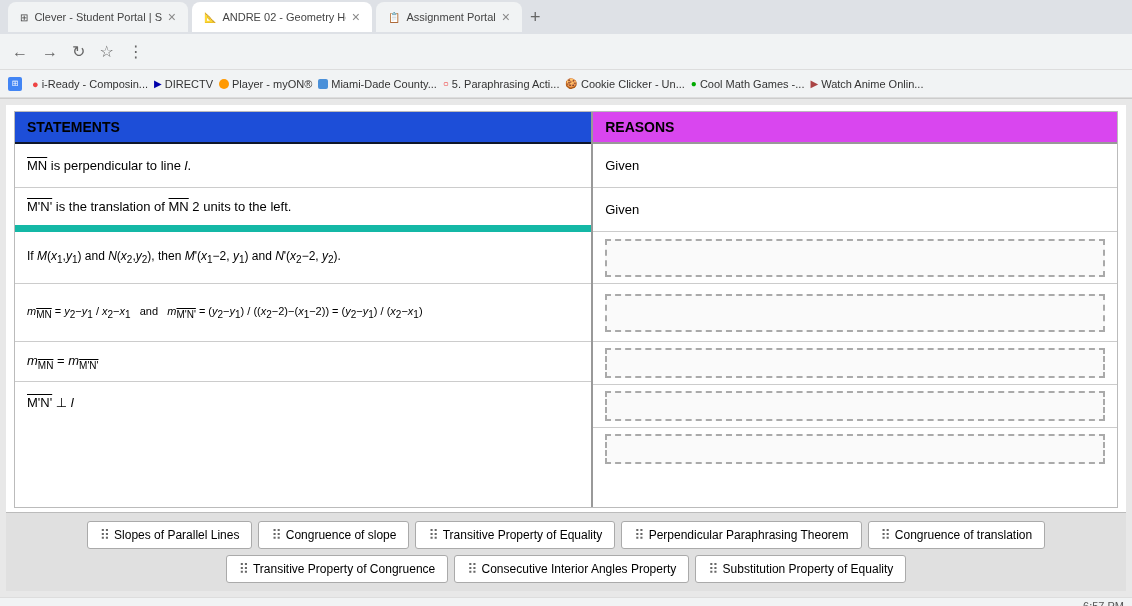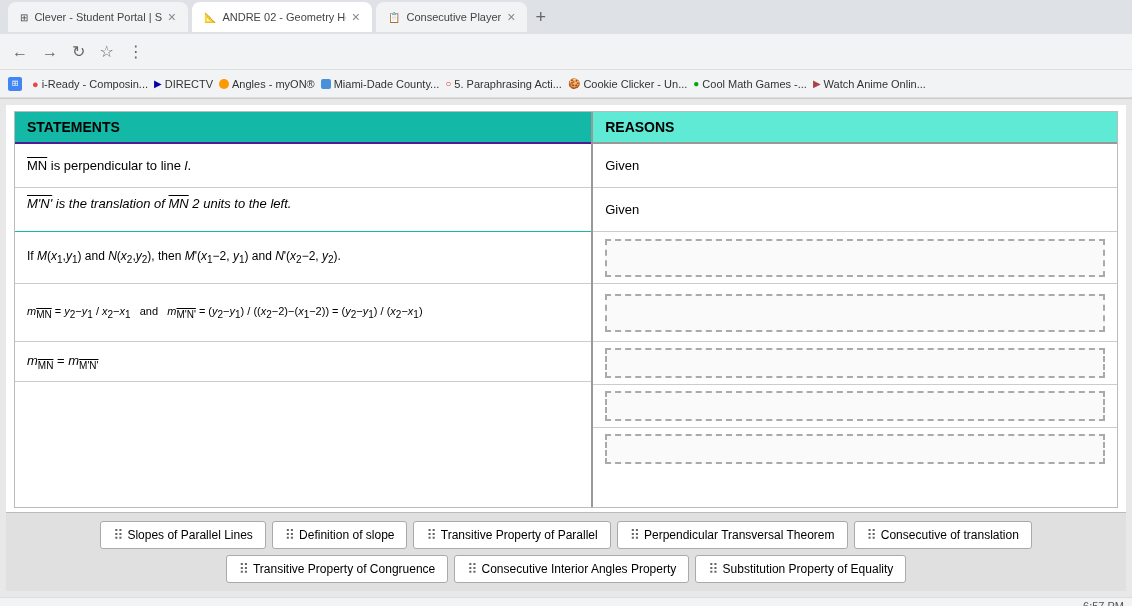--- a/index.html
+++ b/index.html
@@ -32,21 +32,21 @@
       <span style="font-size:11px; overflow:hidden; white-space:nowrap; max-width:140px;">Clever - Student Portal | Schoo...</span>
       <span class="tab-close">×</span>
     </div>
     <div class="tab active">
       <span style="font-size:10px;">📐</span>
       <span style="font-size:11px; overflow:hidden; white-space:nowrap; max-width:140px;">ANDRE 02 - Geometry Honors</span>
       <span class="tab-close">×</span>
     </div>
     <div class="tab">
       <span style="font-size:10px;">📋</span>
-      <span style="font-size:11px; overflow:hidden; white-space:nowrap; max-width:140px;">Consecutive Player</span>
+      <span style="font-size:11px; overflow:hidden; white-space:nowrap; max-width:140px;">Assignment Portal</span>
       <span class="tab-close">×</span>
     </div>
     <button class="nav-btn" style="font-size:18px;">+</button>
   </div>
 
   <div class="nav-bar">
     <button class="nav-btn">←</button>
     <button class="nav-btn">→</button>
     <button class="nav-btn">↻</button>
     <button class="nav-btn">☆</button>
@@ -60,21 +60,21 @@
     <span class="bookmark-item">
       <span style="color:#e44;">●</span>
       <span>i-Ready - Composin...</span>
     </span>
     <span class="bookmark-item">
       <span style="color:#00a;font-size:10px;">▶</span>
       <span>DIRECTV</span>
     </span>
     <span class="bookmark-item">
       <span style="background:#f90; width:10px; height:10px; border-radius:50%; display:inline-block;"></span>
-      <span>Angles - myON®</span>
+      <span>Player - myON®</span>
     </span>
     <span class="bookmark-item">
       <span style="background:#4a90d9; width:10px; height:10px; border-radius:2px; display:inline-block;"></span>
       <span>Miami-Dade County...</span>
     </span>
     <span class="bookmark-item">
       <span style="color:#e33; font-size:10px;">○</span>
       <span>5. Paraphrasing Acti...</span>
     </span>
     <span class="bookmark-item">
@@ -91,29 +91,29 @@
     </span>
   </div>
 </div>
 
 <div style="background: #e8e8e8; padding: 6px; height: calc(606px - 108px);">
   <div style="background: white; height: 100%; display: flex; flex-direction: column;">
 
     <div style="flex:1; display:flex; border: 1px solid #bbb; margin: 6px 8px 4px 8px;">
 
       <div style="flex: 1.1; border-right: 2px solid #999;">
-        <div style="background: #14b8a6; padding: 7px 12px; font-weight: bold; font-size: 14px; border-bottom: 2px solid #4c1d95;">
+        <div style="background: #1d4ed8; padding: 7px 12px; font-weight: bold; font-size: 14px; border-bottom: 2px solid #0f172a;">
           <span>STATEMENTS</span>
         </div>
 
         <div style="border-bottom: 1px solid #ccc; min-height: 44px; padding: 8px 12px; display:flex; align-items:center;">
           <span><span style="text-decoration:overline;">MN</span> is perpendicular to line <em>l</em>.</span>
         </div>
 
-        <div style="border-bottom: 1px solid #14b8a6; min-height: 44px; padding: 8px 12px; display:flex; align-items:flex-start;font-style:italic;">
+        <div style="border-bottom: 7px solid #14b8a6; min-height: 44px; padding: 8px 12px; display:flex; align-items:center;">
           <span><span style="text-decoration:overline;">M'N'</span> is the translation of <span style="text-decoration:overline;">MN</span> 2 units to the left.</span>
         </div>
 
         <div style="border-bottom: 1px solid #ccc; min-height: 52px; padding: 8px 12px; display:flex; align-items:center; font-size:12px;">
           <span>If <em>M</em>(<em>x</em><sub>1</sub>,<em>y</em><sub>1</sub>) and <em>N</em>(<em>x</em><sub>2</sub>,<em>y</em><sub>2</sub>), then <em>M</em>'(<em>x</em><sub>1</sub>−2, <em>y</em><sub>1</sub>) and <em>N</em>'(<em>x</em><sub>2</sub>−2, <em>y</em><sub>2</sub>).</span>
         </div>
 
         <div style="border-bottom: 1px solid #ccc; min-height: 58px; padding: 8px 12px; display:flex; align-items:center; font-size:11px;">
           <span>
             <em>m</em><sub><span style="text-decoration:overline; font-size:10px;">MN</span></sub> = <span style="font-style:italic;">y</span><sub>2</sub>−<span style="font-style:italic;">y</span><sub>1</sub> / <span style="font-style:italic;">x</span><sub>2</sub>−<span style="font-style:italic;">x</span><sub>1</sub>
@@ -121,24 +121,27 @@
             <em>m</em><sub><span style="text-decoration:overline; font-size:10px;">M'N'</span></sub> = 
             (<em>y</em><sub>2</sub>−<em>y</em><sub>1</sub>) / ((<em>x</em><sub>2</sub>−2)−(<em>x</em><sub>1</sub>−2)) = (<em>y</em><sub>2</sub>−<em>y</em><sub>1</sub>) / (<em>x</em><sub>2</sub>−<em>x</em><sub>1</sub>)
           </span>
         </div>
 
         <div style="border-bottom: 1px solid #ccc; min-height: 40px; padding: 8px 12px; display:flex; align-items:center;">
           <span><em>m</em><sub><span style="text-decoration:overline; font-size:10px;">MN</span></sub> = <em>m</em><sub><span style="text-decoration:overline; font-size:10px;">M'N'</span></sub></span>
         </div>
 
 
+        <div style="min-height: 40px; padding: 8px 12px; display:flex; align-items:center;">
+          <span><span style="text-decoration:overline;">M'N'</span> ⊥ <em>l</em></span>
+        </div>
       </div>
 
       <div style="flex: 1;">
-        <div style="background: #5eead4; padding: 7px 12px; font-weight: bold; font-size: 14px; border-bottom: 2px solid #999;">
+        <div style="background: #d946ef; padding: 7px 12px; font-weight: bold; font-size: 14px; border-bottom: 2px solid #999;">
           <span>REASONS</span>
         </div>
 
         <div style="border-bottom: 1px solid #ccc; min-height: 44px; padding: 8px 12px; display:flex; align-items:center;">
           <span>Given</span>
         </div>
 
         <div style="border-bottom: 1px solid #ccc; min-height: 44px; padding: 8px 12px; display:flex; align-items:center;">
           <span>Given</span>
         </div>
@@ -166,33 +169,33 @@
     </div>
 
     <div style="background: #e0e0e0; padding: 8px 10px; border-top: 1px solid #bbb;">
       <div style="display:flex; flex-wrap:wrap; gap:6px; justify-content:center;">
         <div style="background:white; border:1px solid #aaa; border-radius:3px; padding:5px 12px; font-size:12px; cursor:pointer; display:flex; align-items:center; gap:4px;">
           <span style="color:#666; font-size:14px;">⠿</span>
           <span>Slopes of Parallel Lines</span>
         </div>
         <div style="background:white; border:1px solid #aaa; border-radius:3px; padding:5px 12px; font-size:12px; cursor:pointer; display:flex; align-items:center; gap:4px;">
           <span style="color:#666; font-size:14px;">⠿</span>
-          <span>Definition of slope</span>
-        </div>
-        <div style="background:white; border:1px solid #aaa; border-radius:3px; padding:5px 12px; font-size:12px; cursor:pointer; display:flex; align-items:center; gap:4px;">
-          <span style="color:#666; font-size:14px;">⠿</span>
-          <span>Transitive Property of Parallel</span>
-        </div>
-        <div style="background:white; border:1px solid #aaa; border-radius:3px; padding:5px 12px; font-size:12px; cursor:pointer; display:flex; align-items:center; gap:4px;">
-          <span style="color:#666; font-size:14px;">⠿</span>
-          <span>Perpendicular Transversal Theorem</span>
-        </div>
-        <div style="background:white; border:1px solid #aaa; border-radius:3px; padding:5px 12px; font-size:12px; cursor:pointer; display:flex; align-items:center; gap:4px;">
-          <span style="color:#666; font-size:14px;">⠿</span>
-          <span>Consecutive of translation</span>
+          <span>Congruence of slope</span>
+        </div>
+        <div style="background:white; border:1px solid #aaa; border-radius:3px; padding:5px 12px; font-size:12px; cursor:pointer; display:flex; align-items:center; gap:4px;">
+          <span style="color:#666; font-size:14px;">⠿</span>
+          <span>Transitive Property of Equality</span>
+        </div>
+        <div style="background:white; border:1px solid #aaa; border-radius:3px; padding:5px 12px; font-size:12px; cursor:pointer; display:flex; align-items:center; gap:4px;">
+          <span style="color:#666; font-size:14px;">⠿</span>
+          <span>Perpendicular Paraphrasing Theorem</span>
+        </div>
+        <div style="background:white; border:1px solid #aaa; border-radius:3px; padding:5px 12px; font-size:12px; cursor:pointer; display:flex; align-items:center; gap:4px;">
+          <span style="color:#666; font-size:14px;">⠿</span>
+          <span>Congruence of translation</span>
         </div>
         <div style="background:white; border:1px solid #aaa; border-radius:3px; padding:5px 12px; font-size:12px; cursor:pointer; display:flex; align-items:center; gap:4px;">
           <span style="color:#666; font-size:14px;">⠿</span>
           <span>Transitive Property of Congruence</span>
         </div>
         <div style="background:white; border:1px solid #aaa; border-radius:3px; padding:5px 12px; font-size:12px; cursor:pointer; display:flex; align-items:center; gap:4px;">
           <span style="color:#666; font-size:14px;">⠿</span>
           <span>Consecutive Interior Angles Property</span>
         </div>
         <div style="background:white; border:1px solid #aaa; border-radius:3px; padding:5px 12px; font-size:12px; cursor:pointer; display:flex; align-items:center; gap:4px;">

